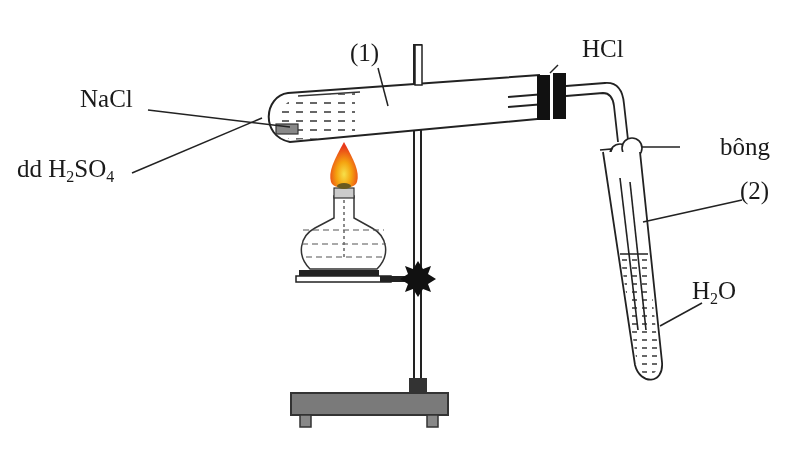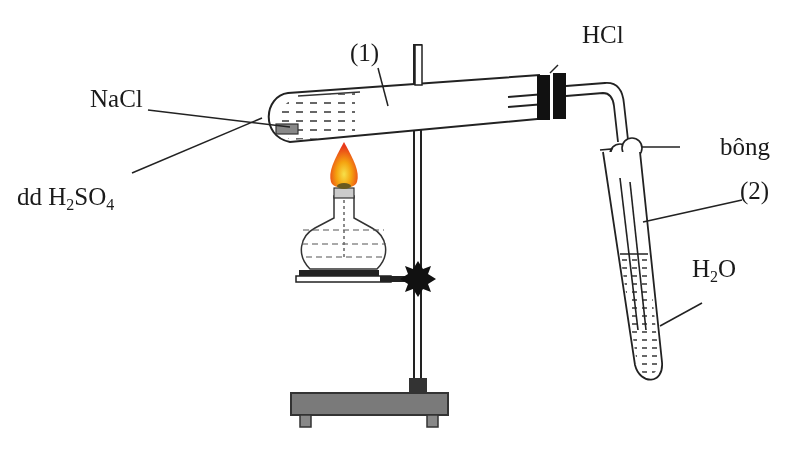--- a/index.html
+++ b/index.html
@@ -101,29 +101,29 @@
   <g stroke="#222" stroke-width="1.5" fill="none">
     <line x1="148" y1="110" x2="290" y2="127"></line>
     <line x1="132" y1="173" x2="262" y2="118"></line>
     <line x1="378" y1="68" x2="388" y2="106"></line>
     <line x1="642" y1="147" x2="680" y2="147"></line>
     <line x1="643" y1="222" x2="742" y2="200"></line>
     <line x1="660" y1="326" x2="702" y2="303"></line>
   </g>
 </svg>
 
-<div class="lbl" style="left:90px;top:86px;">NaCl</div>
+<div class="lbl" style="left:80px;top:86px;">NaCl</div>
 
-<div class="lbl" style="left:17px;top:184px;">
+<div class="lbl" style="left:17px;top:156px;">
   <span>dd H</span><sub>2</sub><span>SO</span><sub>4</sub>
 </div>
 
 <div class="lbl" style="left:350px;top:40px;">(1)</div>
 
-<div class="lbl" style="left:582px;top:22px;">HCl</div>
+<div class="lbl" style="left:582px;top:36px;">HCl</div>
 
 <div class="lbl" style="left:720px;top:134px;">bông</div>
 
 <div class="lbl" style="left:740px;top:178px;">(2)</div>
 
-<div class="lbl" style="left:692px;top:256px;font-family:Liberation Serif, serif;">
+<div class="lbl" style="left:692px;top:278px;font-family:Liberation Serif, serif;">
   <span>H</span><sub>2</sub><span>O</span>
 </div>
 
 </body></html>

